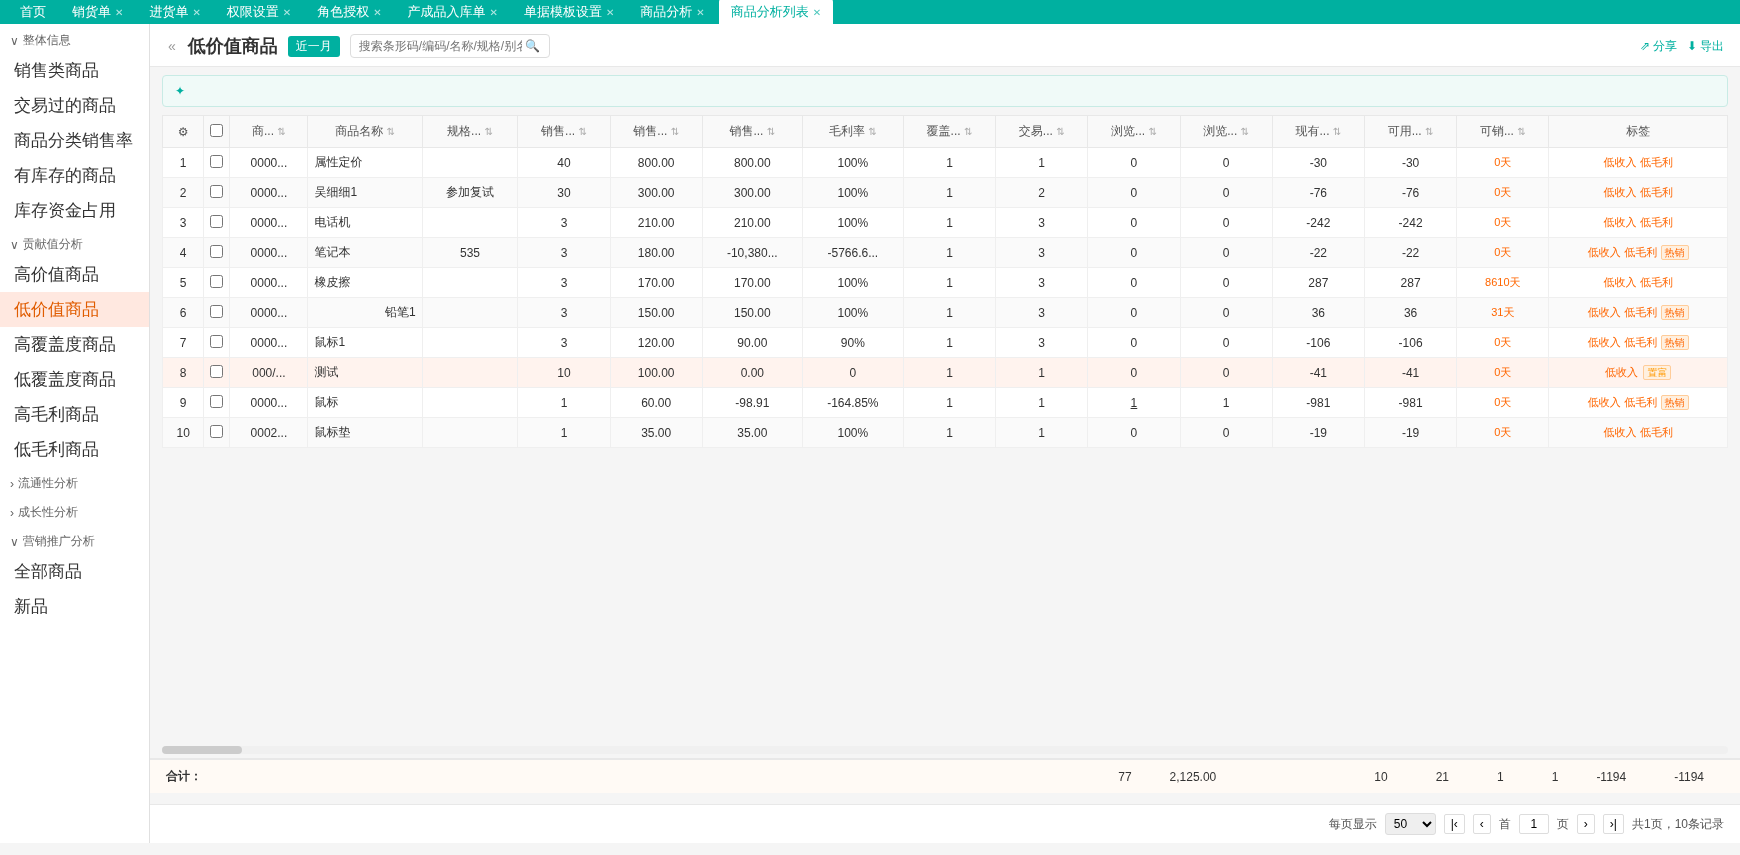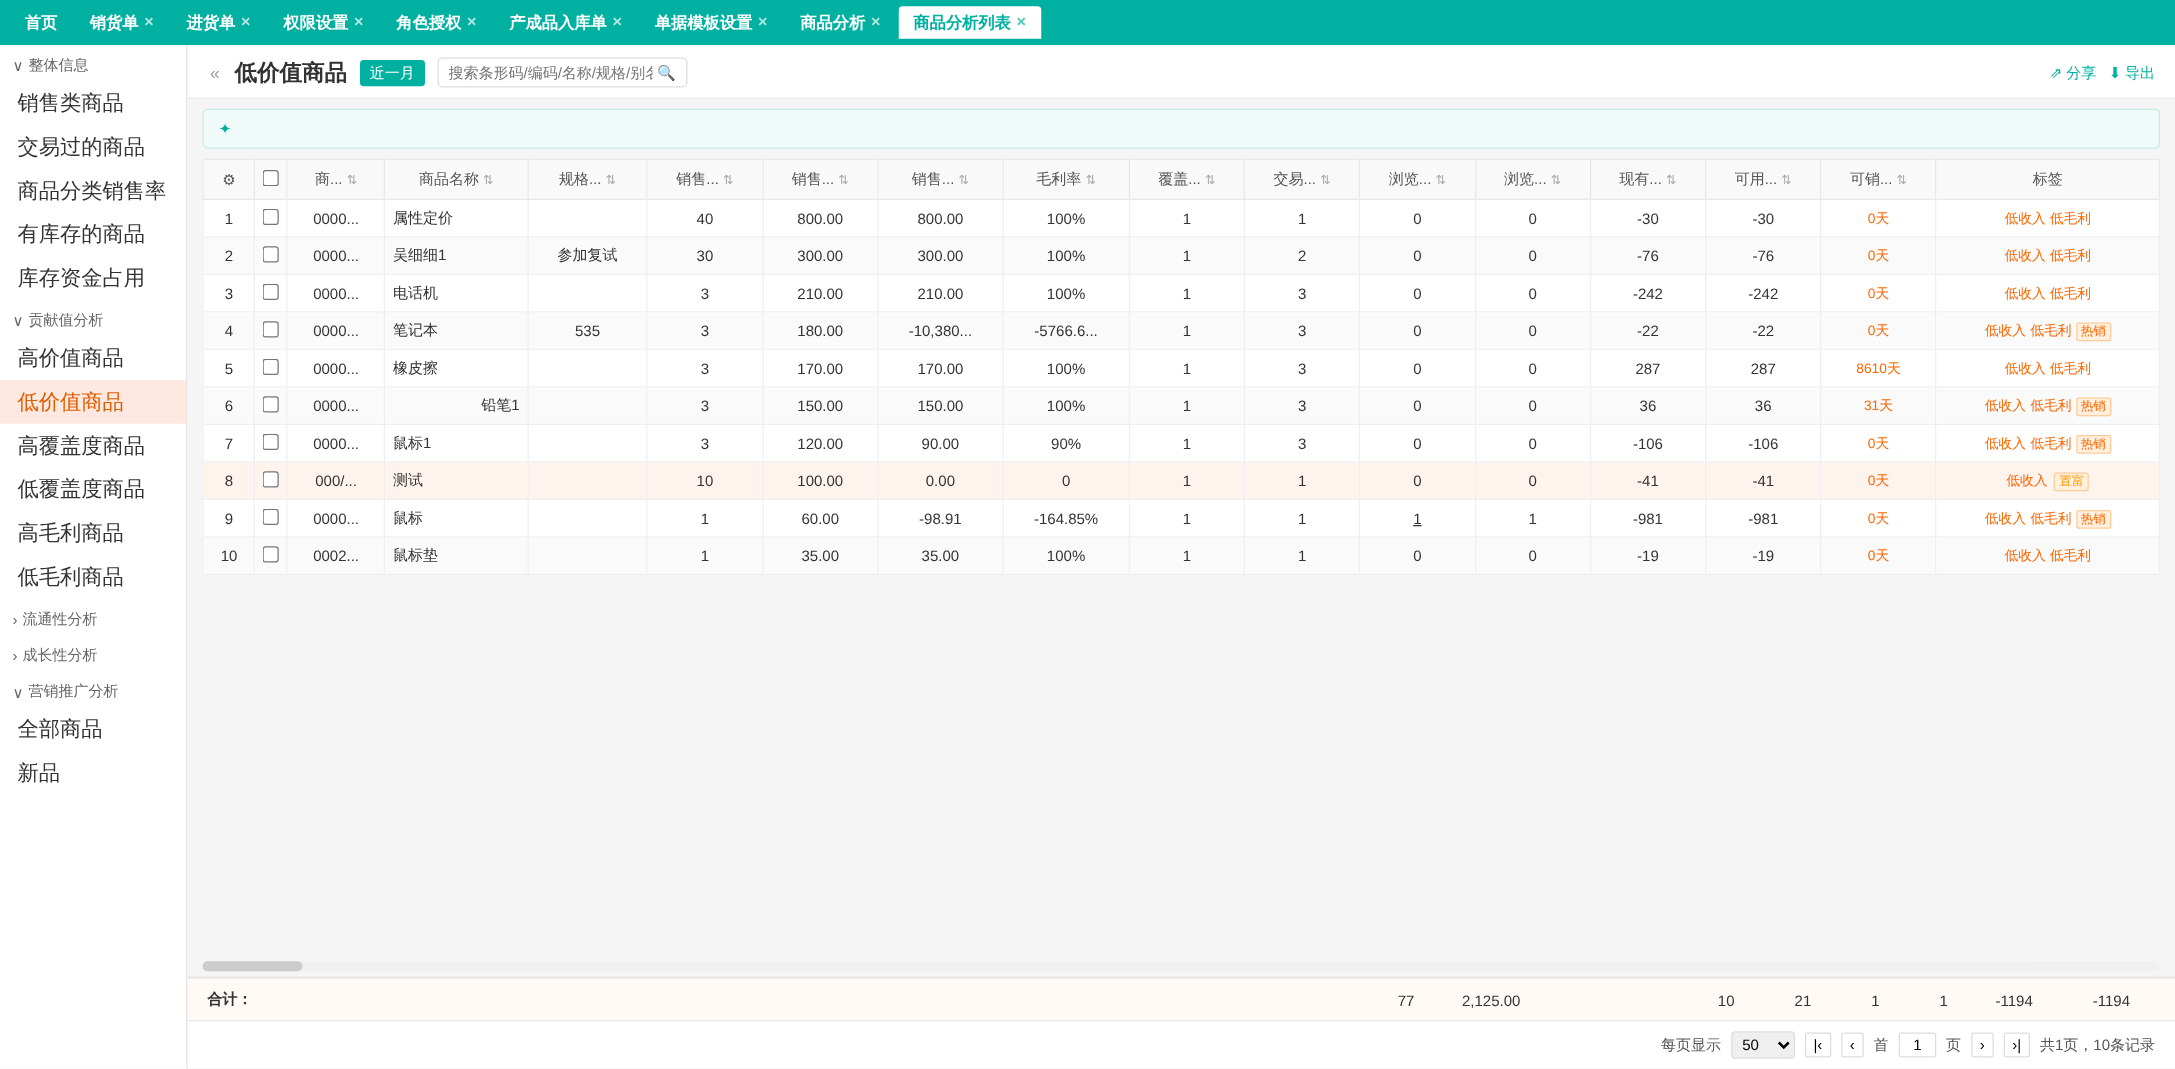--- a/index.html
+++ b/index.html
@@ -3,24 +3,23 @@
   <meta charset="utf-8">
   <style>
     * { box-sizing: border-box; margin: 0; padding: 0; }
     body { font-family: 'Microsoft YaHei', Arial, sans-serif; font-size: 12px; background: #f5f5f5; color: #333; }
 
     
     .top-nav {
       background: #00b0a0;
       display: flex;
       align-items: center;
-      height: 36px;
+      height: 24px;
       padding: 0 8px;
       gap: 2px;
-      font-weight: bold;
     }
     .top-nav .nav-item {
       color: #fff;
       padding: 4px 12px;
       cursor: pointer;
       white-space: nowrap;
       font-size: 13px;
       border-radius: 3px 3px 0 0;
       display: flex; align-items: center; gap: 4px;
     }
@@ -144,37 +143,38 @@
     .tag-hot { color: #ff6600; background: #fff0e0; border: 1px solid #ffcc99; border-radius: 2px; padding: 1px 3px; font-size: 10px; }
     .tag-label { color: #ff6600; background: #fff0e0; border: 1px solid #ffcc99; border-radius: 2px; padding: 1px 3px; font-size: 10px; margin-left: 2px; }
     .underline-link { text-decoration: underline; cursor: pointer; }
     
     
     .table-footer {
       background: #fffaf5;
       border-top: 2px solid #e8e8e8;
       padding: 8px 16px;
       display: flex;
-      align-items: flex-end;
+      align-items: center;
       gap: 10px;
       font-size: 12px;
     }
     .footer-label { color: #333; font-weight: bold; }
 
     
     .pagination-bar {
       background: #fff;
       padding: 8px 16px;
       display: flex;
       align-items: center;
       justify-content: flex-end;
       gap: 8px;
       border-top: 1px solid #e8e8e8;
       font-size: 12px;
       color: #555;
+      margin-top: 11px;
     }
     .page-size-select {
       border: 1px solid #ddd; padding: 2px 4px; border-radius: 3px; font-size: 12px;
     }
     .page-btn {
       border: 1px solid #ddd; background: #fff; padding: 2px 6px;
       cursor: pointer; border-radius: 2px; font-size: 12px;
     }
     .page-btn:disabled { color: #ccc; cursor: default; }
     .page-input {

